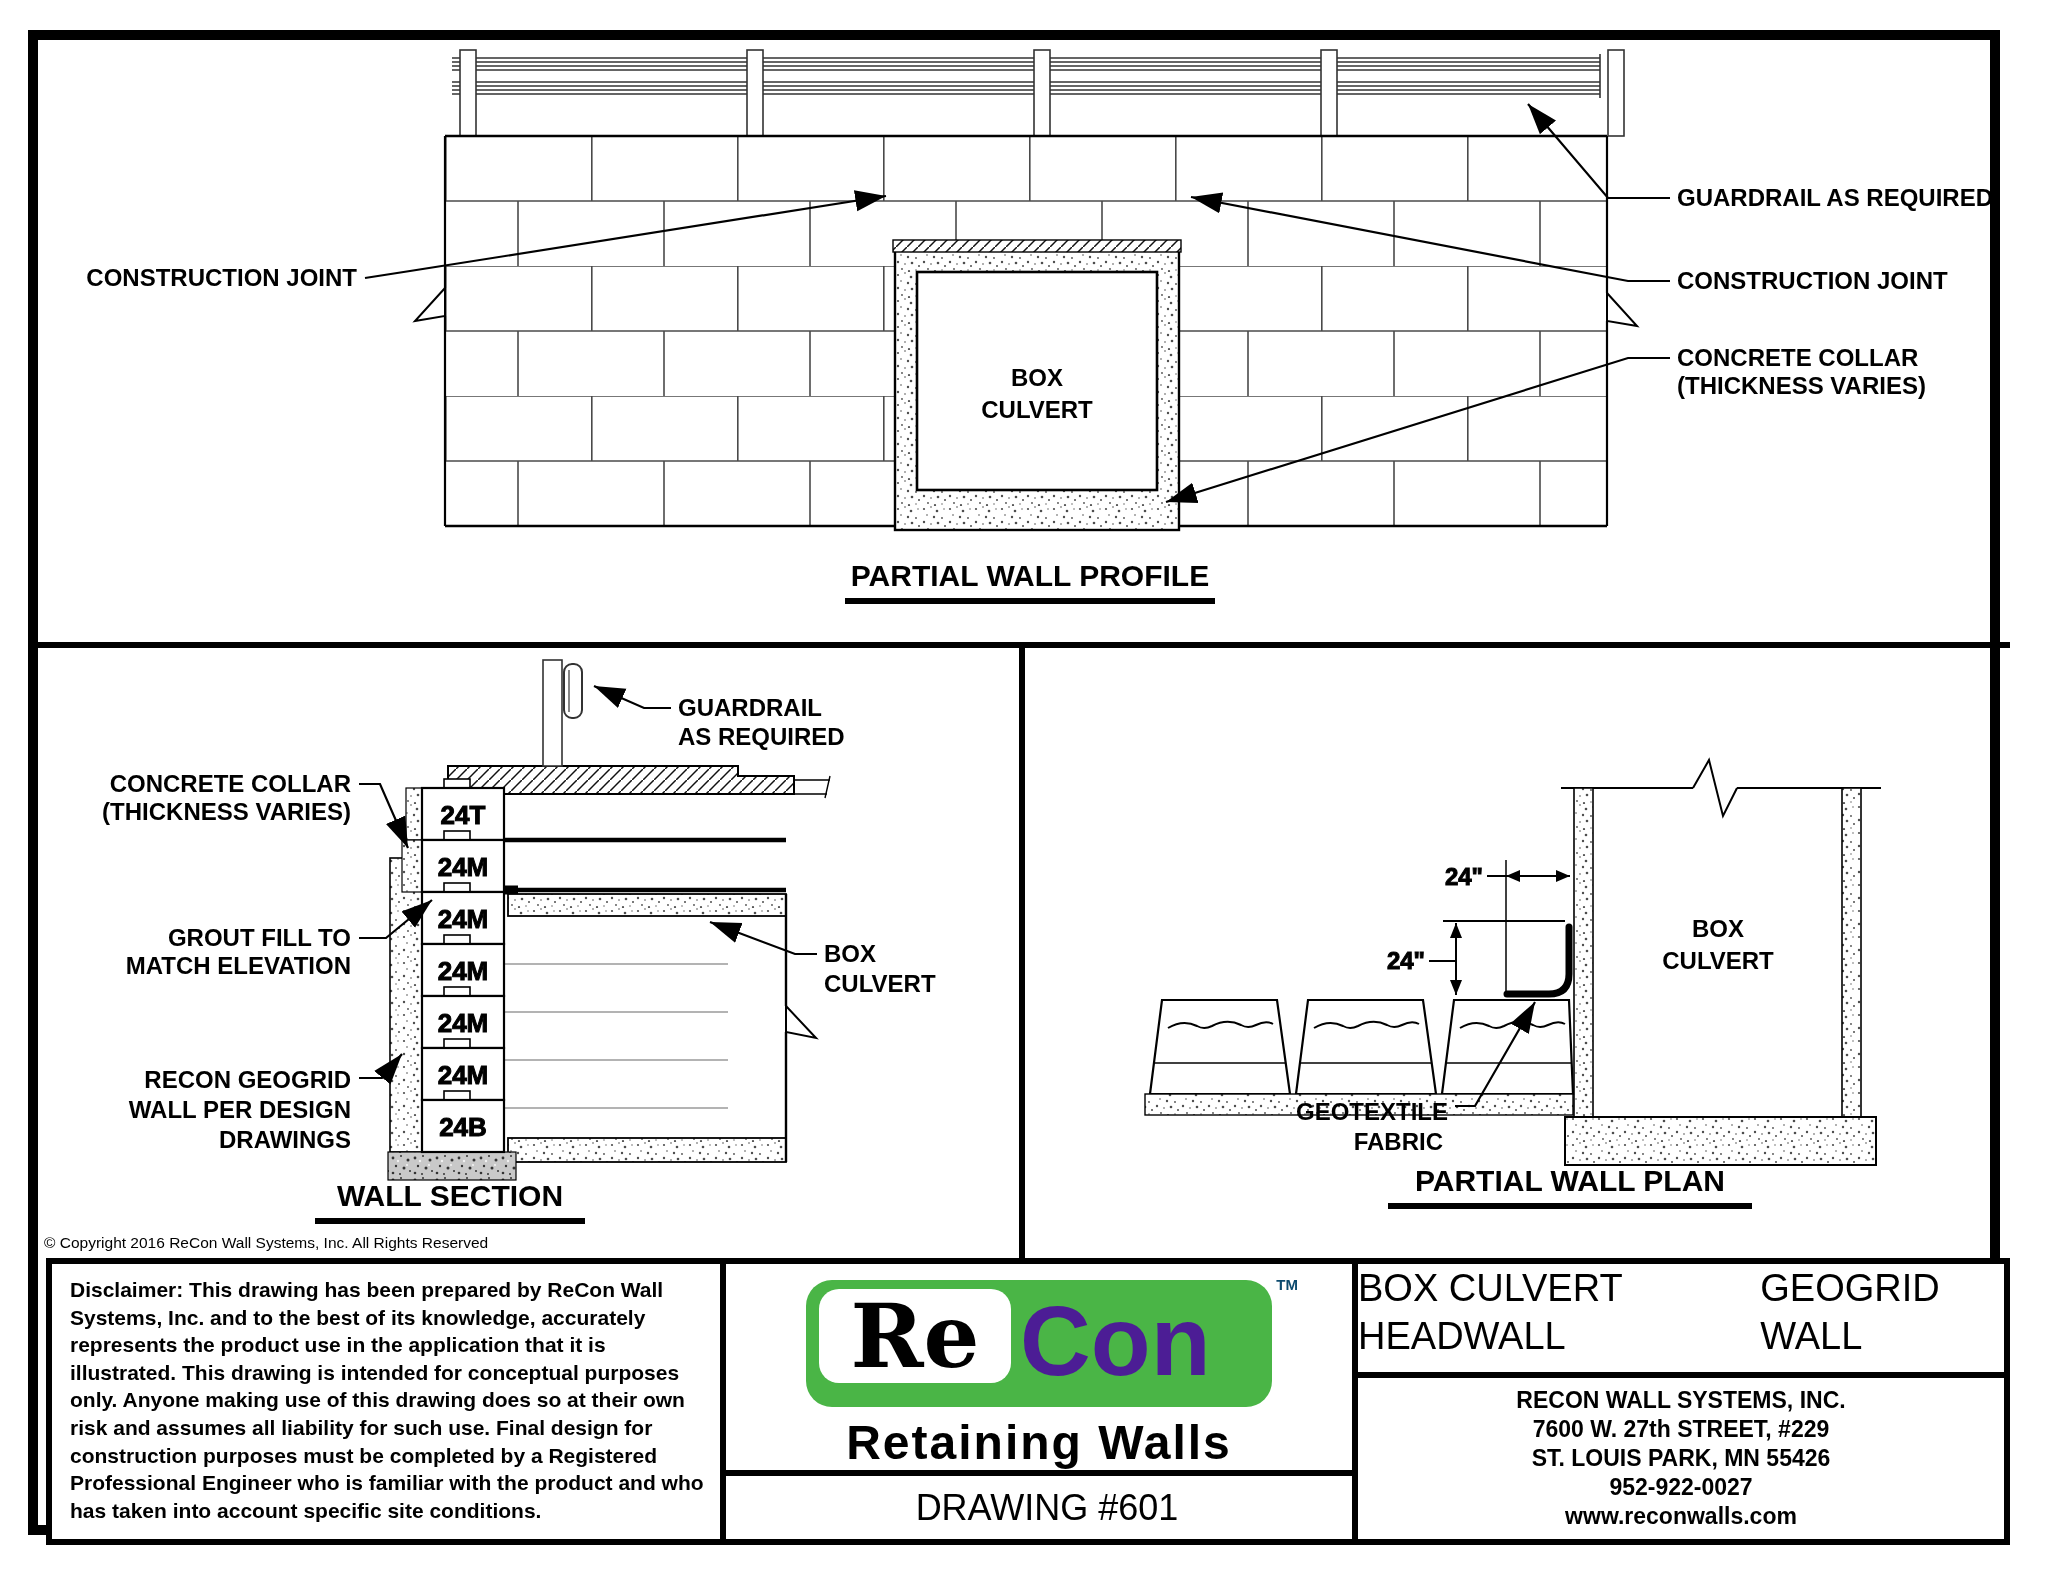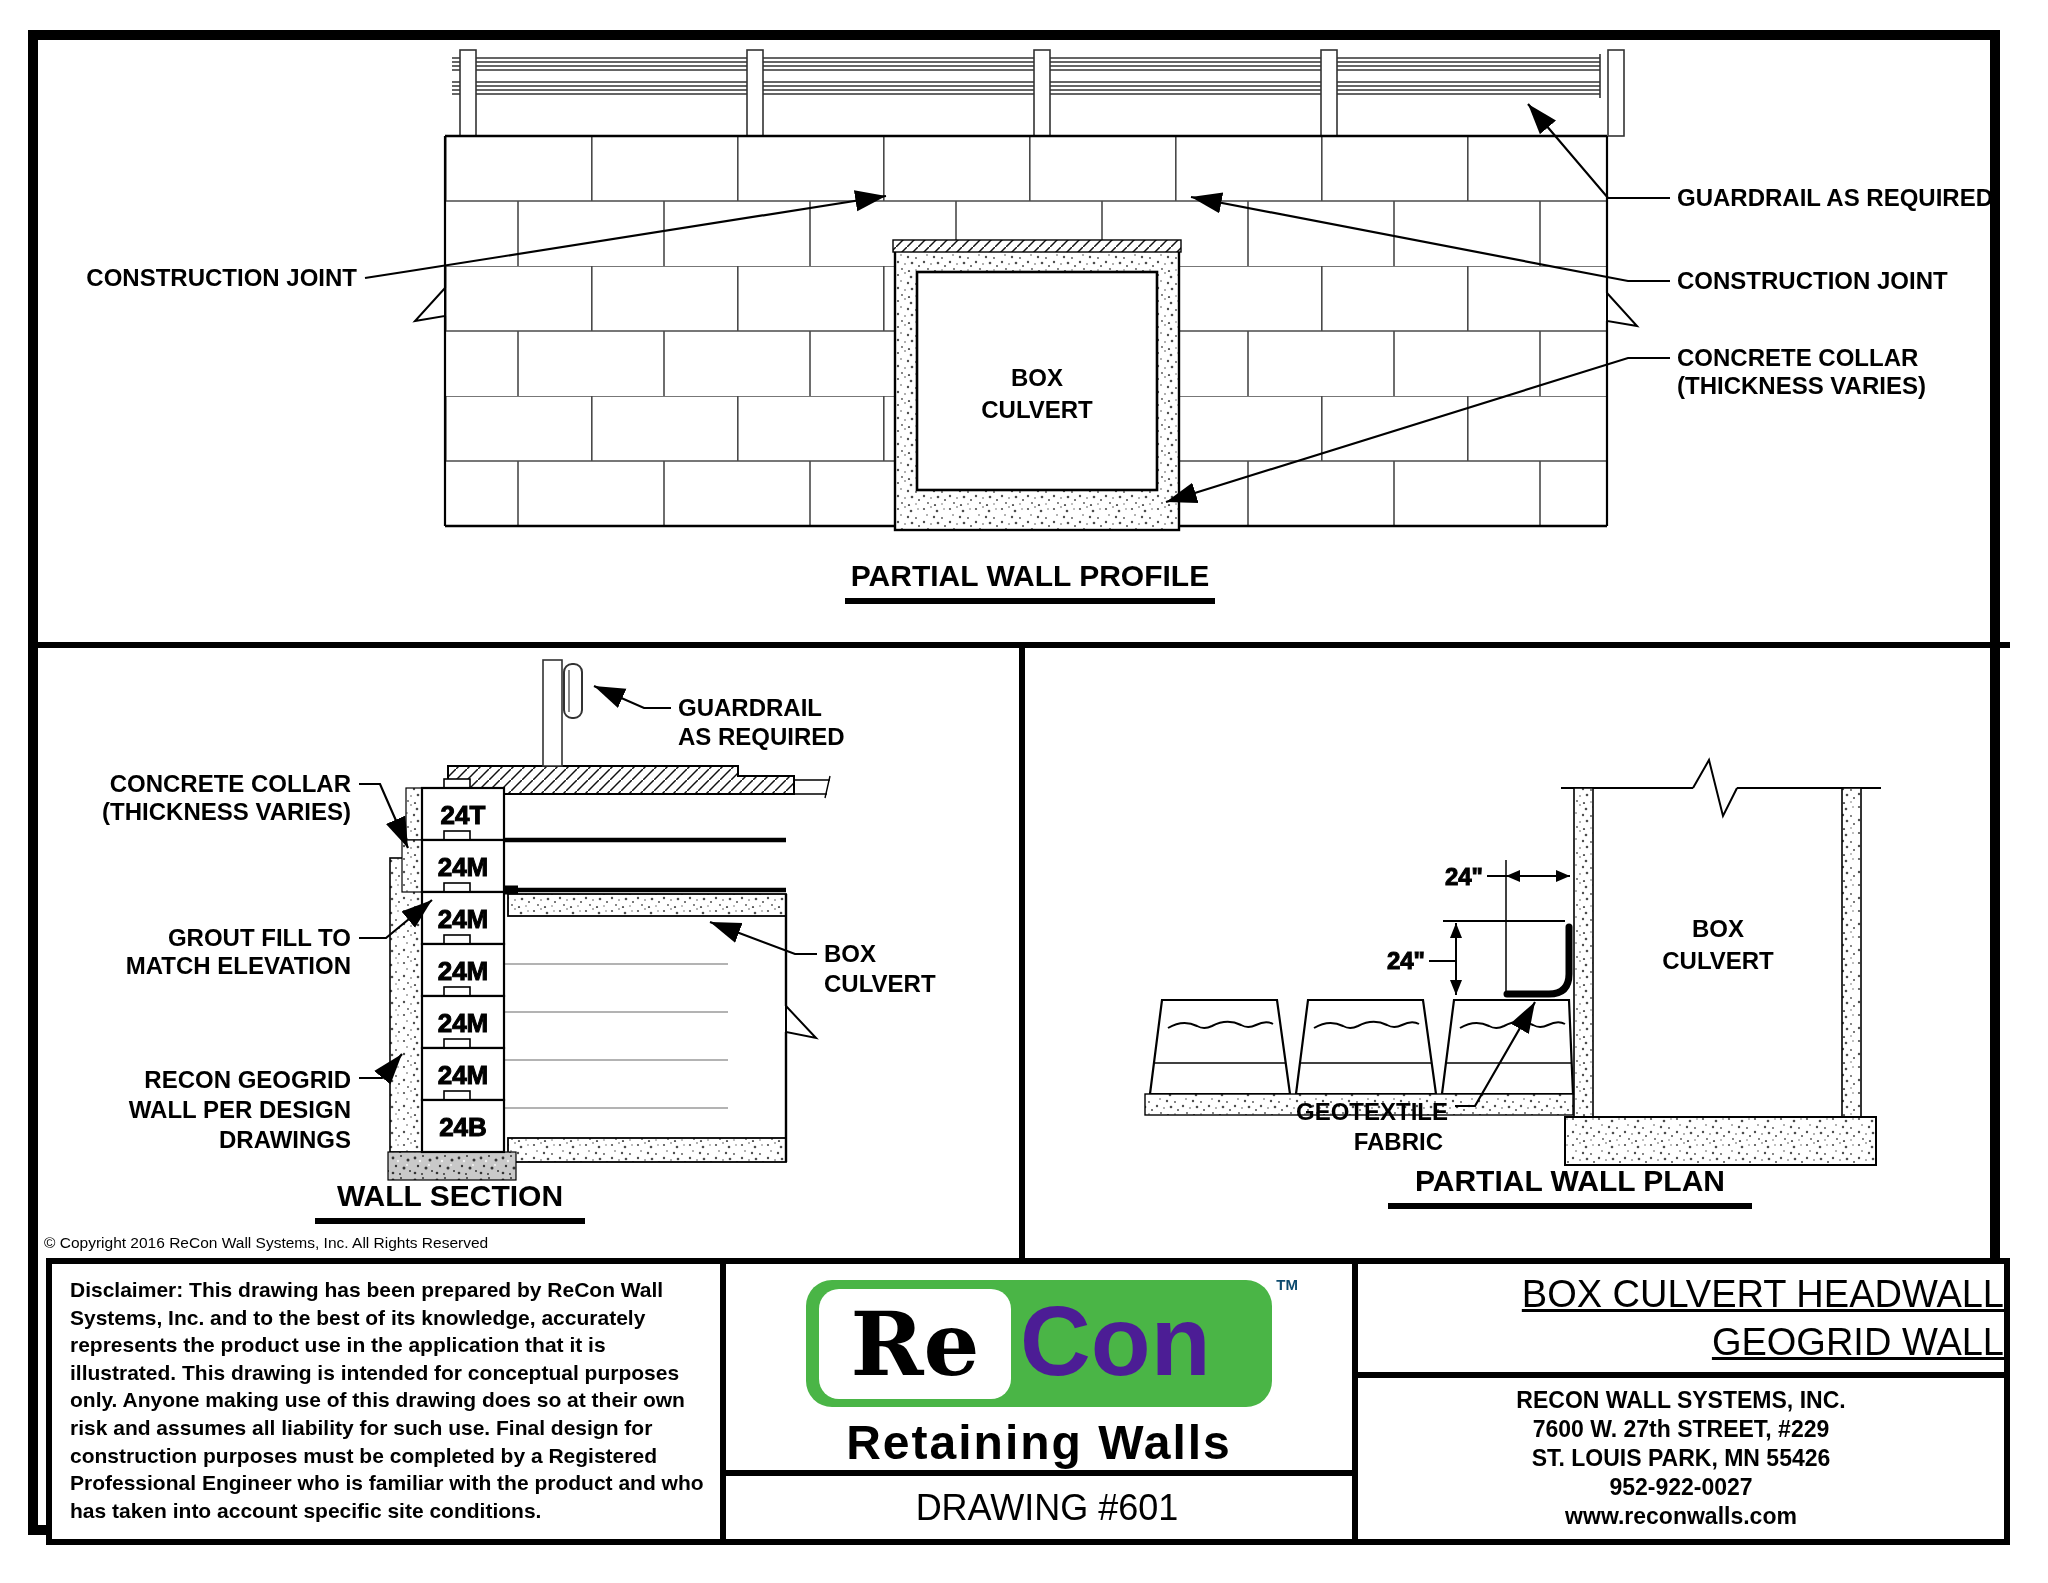--- a/index.html
+++ b/index.html
@@ -19,30 +19,30 @@
   .footer{position:absolute;left:38px;top:1258px;width:1972px;height:287px;}
   .fbox{position:absolute;top:0;height:287px;border:6px solid #000;box-sizing:border-box;background:#fff;}
   .fbox.disclaimer{left:8px;width:688px;padding:12px 18px;}
   .fbox.logobox{left:682px;width:638px;display:flex;flex-direction:column;}
   .fbox.titlebox{left:1314px;width:658px;display:flex;flex-direction:column;}
   .disc-text{font-size:21px;line-height:27.6px;font-weight:700;color:#000;}
   .logo-area{height:212px;border-bottom:6px solid #000;box-sizing:border-box;
              display:flex;flex-direction:column;align-items:center;}
   .logo-green{position:relative;margin-top:16px;width:466px;height:128px;
               background:#4ab546;border-radius:26px;}
-  .logo-white{position:absolute;left:13px;top:9px;width:192px;height:110px;background:#fff;
+  .logo-white{position:absolute;left:13px;top:9px;width:192px;height:94px;background:#fff;
               border-radius:20px;display:flex;align-items:center;justify-content:center;}
   .logo-re{font-family:"DejaVu Serif",serif;font-weight:700;font-size:88px;color:#000;line-height:1;}
   .logo-con{position:absolute;left:214px;top:6px;font-size:98px;font-weight:700;color:#4c1d95;line-height:110px;}
   .logo-tm{position:absolute;right:-26px;top:-4px;font-size:15px;font-weight:700;color:#0c4a6e;}
   .logo-tagline{margin-top:8px;font-size:48px;font-weight:700;letter-spacing:2px;color:#000;}
   .drawing-num{flex:1;display:flex;align-items:center;justify-content:center;
                font-size:36px;font-weight:400;color:#000;padding-left:16px;}
   .tb-title{height:114px;border-bottom:6px solid #000;box-sizing:border-box;
-            display:flex;flex-direction:column;align-items:flex-end;justify-content:center;text-decoration:underline;}
+            display:flex;flex-direction:row;align-items:flex-start;justify-content:center;}
   .tb-title div{font-size:38px;font-weight:400;line-height:48px;color:#000;}
   .tb-company{flex:1;display:flex;flex-direction:column;align-items:center;justify-content:center;}
   .tb-company div{font-size:23px;font-weight:700;line-height:29px;color:#000;}
 </style>
 </head>
 <body>
 
 <div class="sheet">
 
   <svg width="0" height="0" style="position:absolute" aria-hidden="true">

